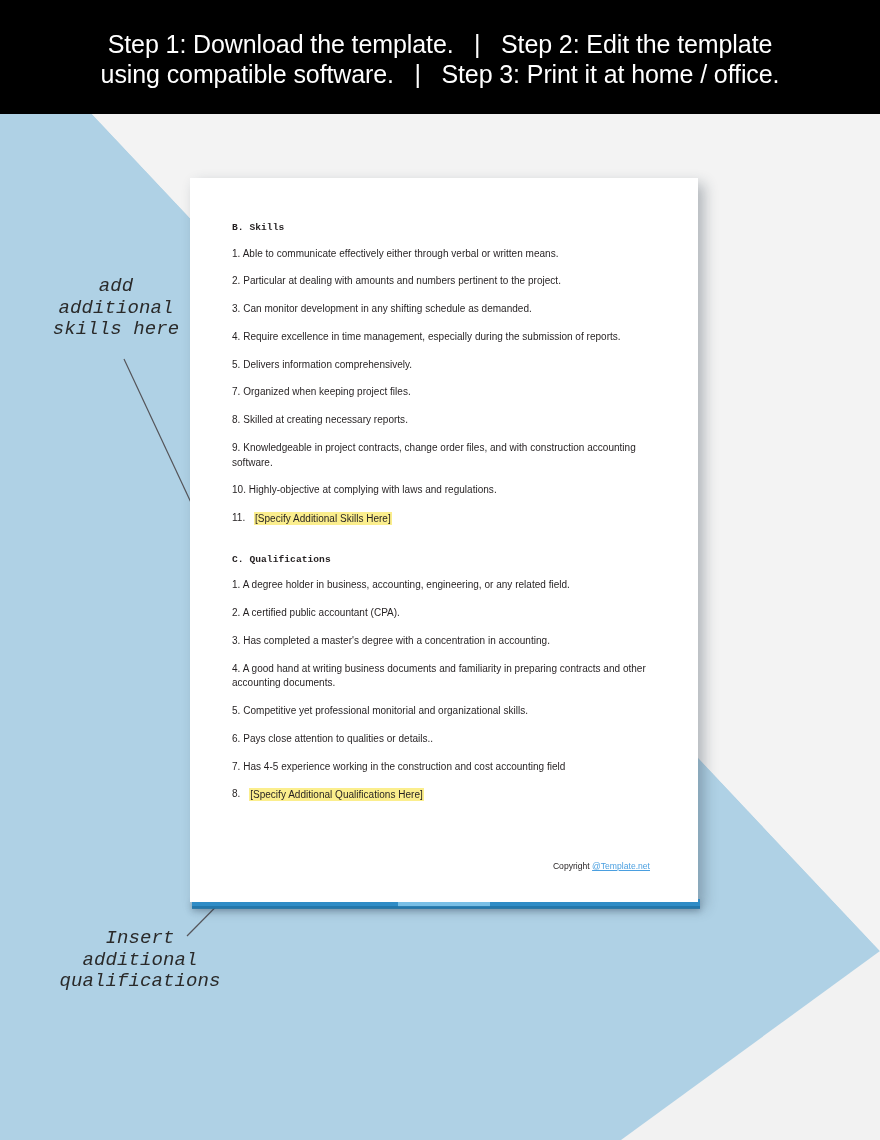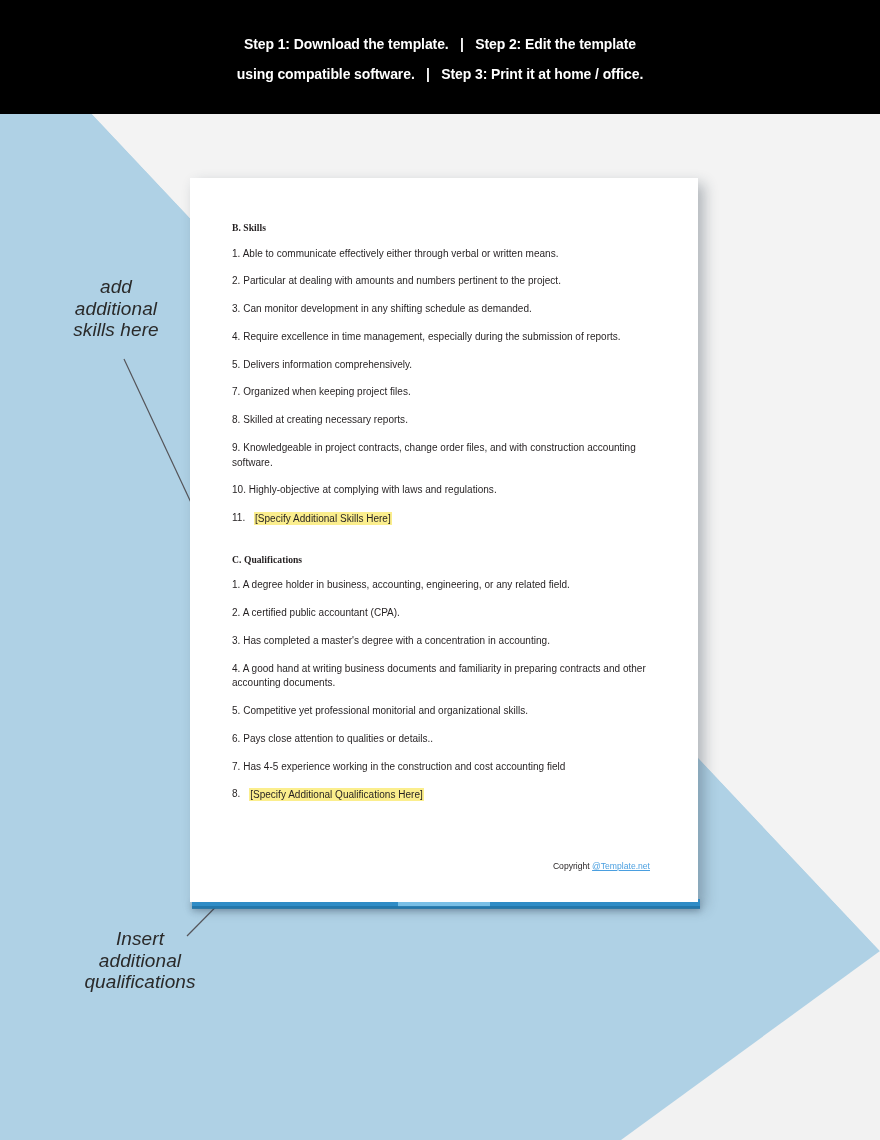--- a/index.html
+++ b/index.html
@@ -32,22 +32,22 @@
     color: #ffffff;
     display: flex;
     flex-direction: column;
     align-items: center;
     justify-content: center;
     box-sizing: border-box;
     padding-top: 4px;
   }
   .banner-line {
     font-family: "Liberation Sans", sans-serif;
-    font-size: 14px;
-    font-weight: bold;
+    font-size: 25px;
+    font-weight: normal;
     letter-spacing: -0.1px;
     line-height: 30px;
     white-space: pre;
     text-align: center;
   }
 
   
   .stage {
     position: absolute;
     left: 0;
@@ -69,21 +69,21 @@
     position: absolute;
     left: 0;
     top: 0;
     width: 880px;
     height: 1026px;
   }
 
   
   .annotation {
     position: absolute;
-    font-family: Liberation Sans, sans-serif;
+    font-family: Liberation Mono, monospace;
     font-style: italic;
     font-size: 19px;
     line-height: 21.5px;
     color: #2a2a2a;
     text-align: center;
     white-space: pre-line;
     letter-spacing: 0.1px;
   }
   #annotation-skills {
     left: 36px;
@@ -145,21 +145,21 @@
     left: 192px;
     top: 906px;
     width: 508px;
     height: 3px;
     background: #2173a6;
     opacity: 0.85;
   }
 
   
   .doc-heading {
-    font-family: Liberation Serif, serif;
+    font-family: Liberation Mono, monospace;
     font-size: 9.6px;
     font-weight: bold;
     color: #231f20;
     letter-spacing: 0.05px;
     margin: 0;
   }
   .doc-item {
     font-family: "Liberation Sans", sans-serif;
     font-size: 10px;
     font-weight: normal;

